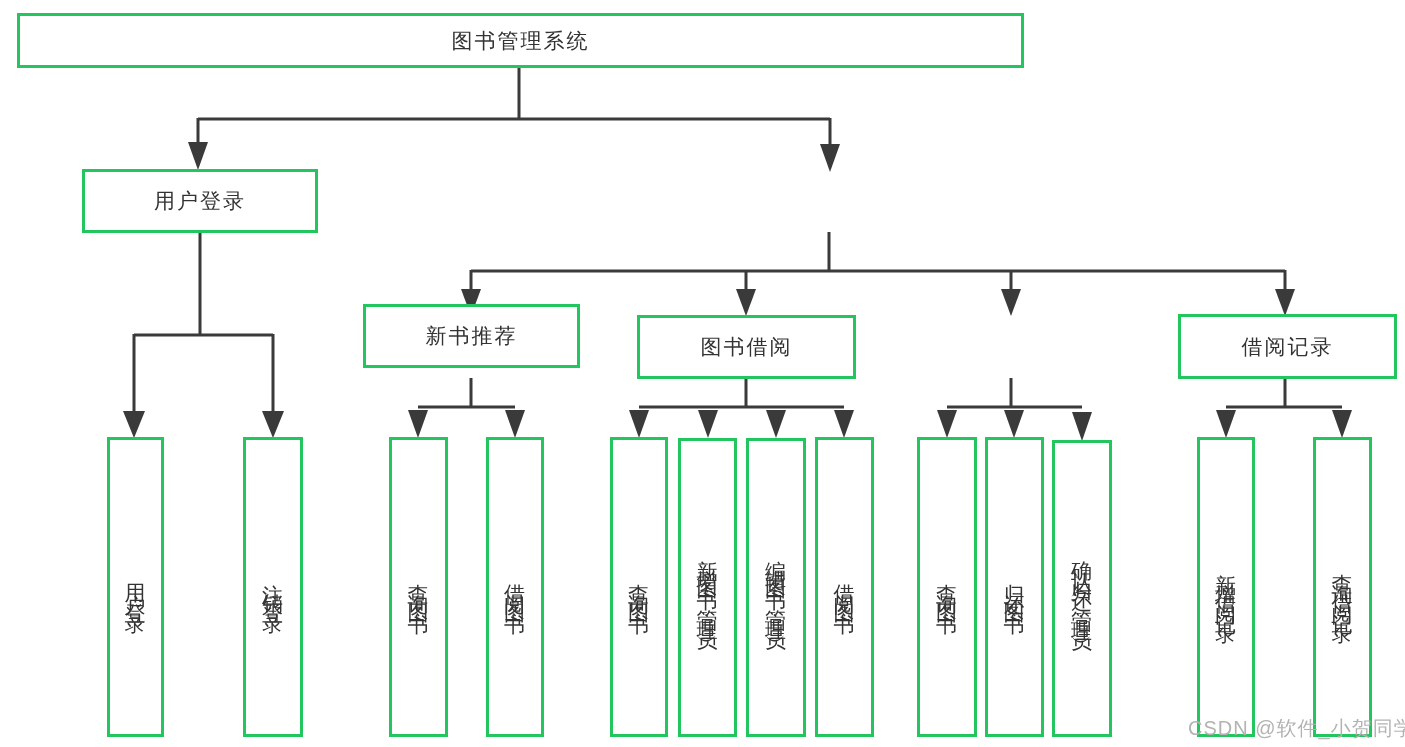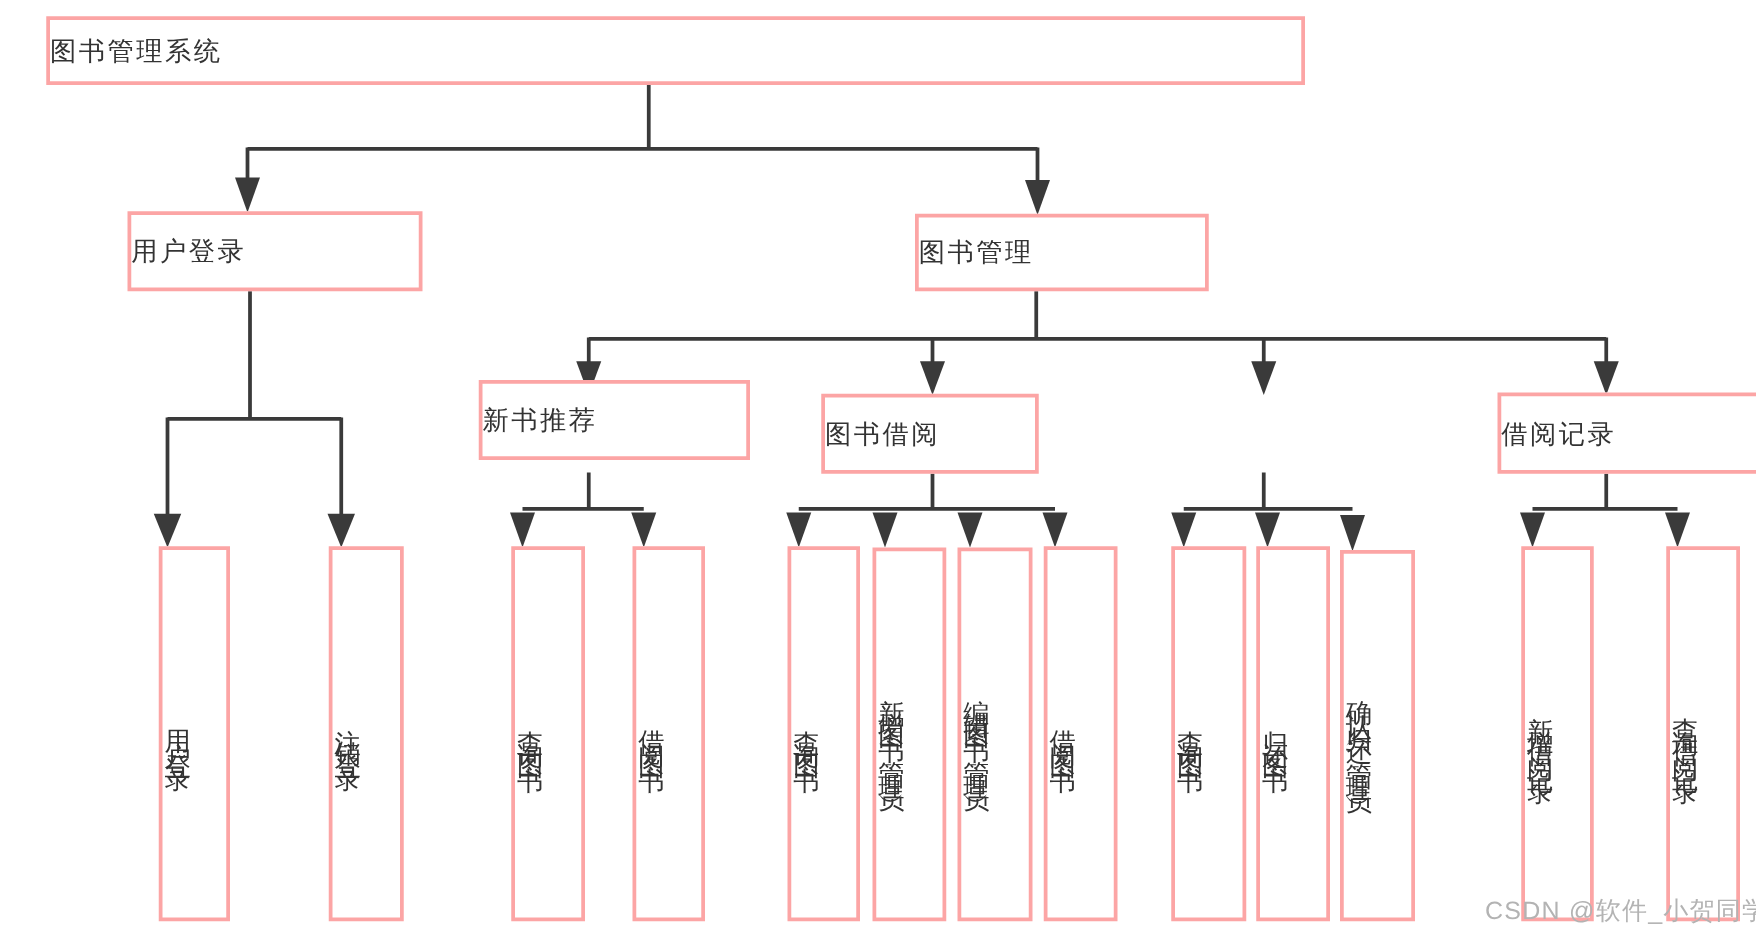--- a/index.html
+++ b/index.html
@@ -17,27 +17,26 @@
   svg.wires {
     position:absolute;
     left:0; top:0;
     width:1405px; height:747px;
     z-index:1;
   }
 
   .node {
     position:absolute;
     background:#ffffff;
-    border:3px solid #fca5a5;
+    border:3px solid #22c55e;
     display:flex;
     align-items:center;
-    justify-content:flex-start;
+    justify-content:center;
     color:#333333;
     z-index:2;
-    margin-left:20px;
   }
 
   .hnode { font-size:21px; letter-spacing:2px; }
 
   .vnode span {
     writing-mode:vertical-rl;
     text-orientation:mixed;
     font-size:21px;
     letter-spacing:10px;
     line-height:1.1;
@@ -90,28 +89,25 @@
     </g>
   </svg>
 
   <div class="node hnode" style="left:17px;top:13px;width:1007px;height:55px">
     <span>图书管理系统</span>
   </div>
 
   <div class="node hnode" style="left:82px;top:169px;width:236px;height:64px">
     <span>用户登录</span>
   </div>
-  <div class="node hnode" style="left:712px;top:171px;width:235px;height:62px">
-    <span>图书管理</span>
-  </div>
 
   <div class="node hnode" style="left:363px;top:304px;width:217px;height:64px">
     <span>新书推荐</span>
   </div>
-  <div class="node hnode" style="left:637px;top:315px;width:174px;height:64px">
+  <div class="node hnode" style="left:637px;top:315px;width:219px;height:64px">
     <span>图书借阅</span>
   </div>
   <div class="node hnode" style="left:1178px;top:314px;width:219px;height:65px">
     <span>借阅记录</span>
   </div>
 
   <div class="node vnode" style="left:107px;top:437px;width:57px;height:300px">
     <span>用户登录</span>
   </div>
   <div class="node vnode" style="left:243px;top:437px;width:60px;height:300px">

